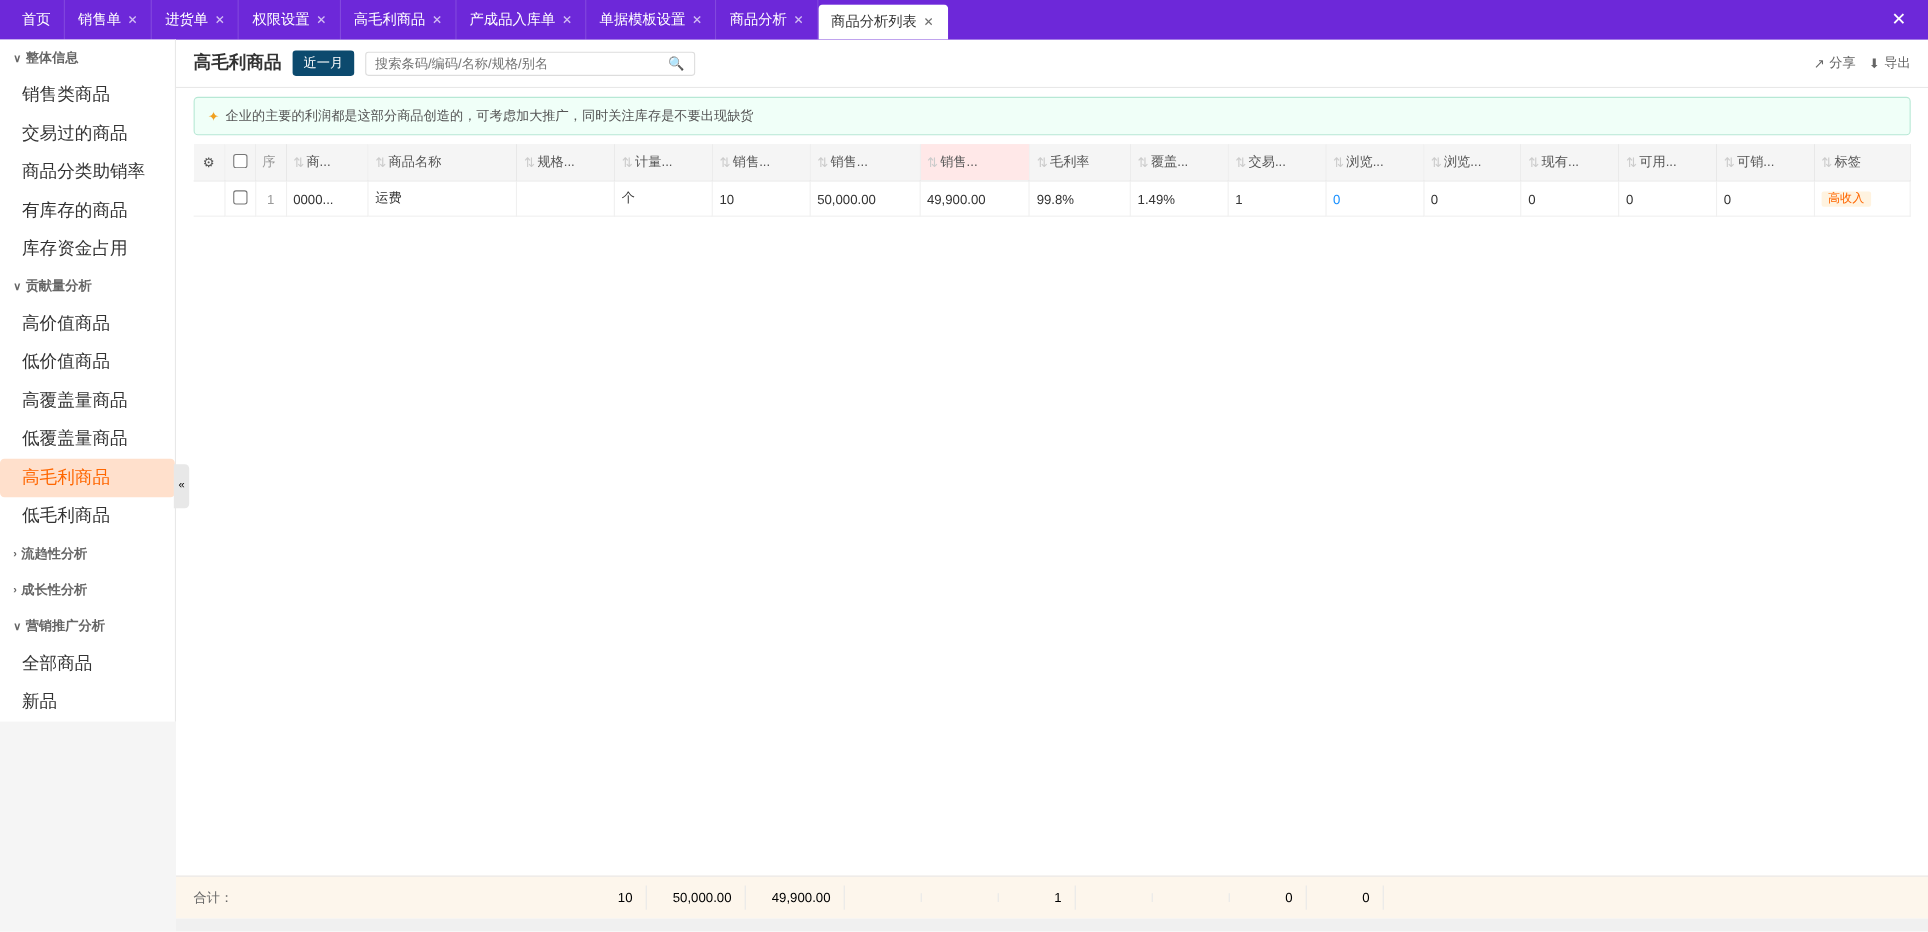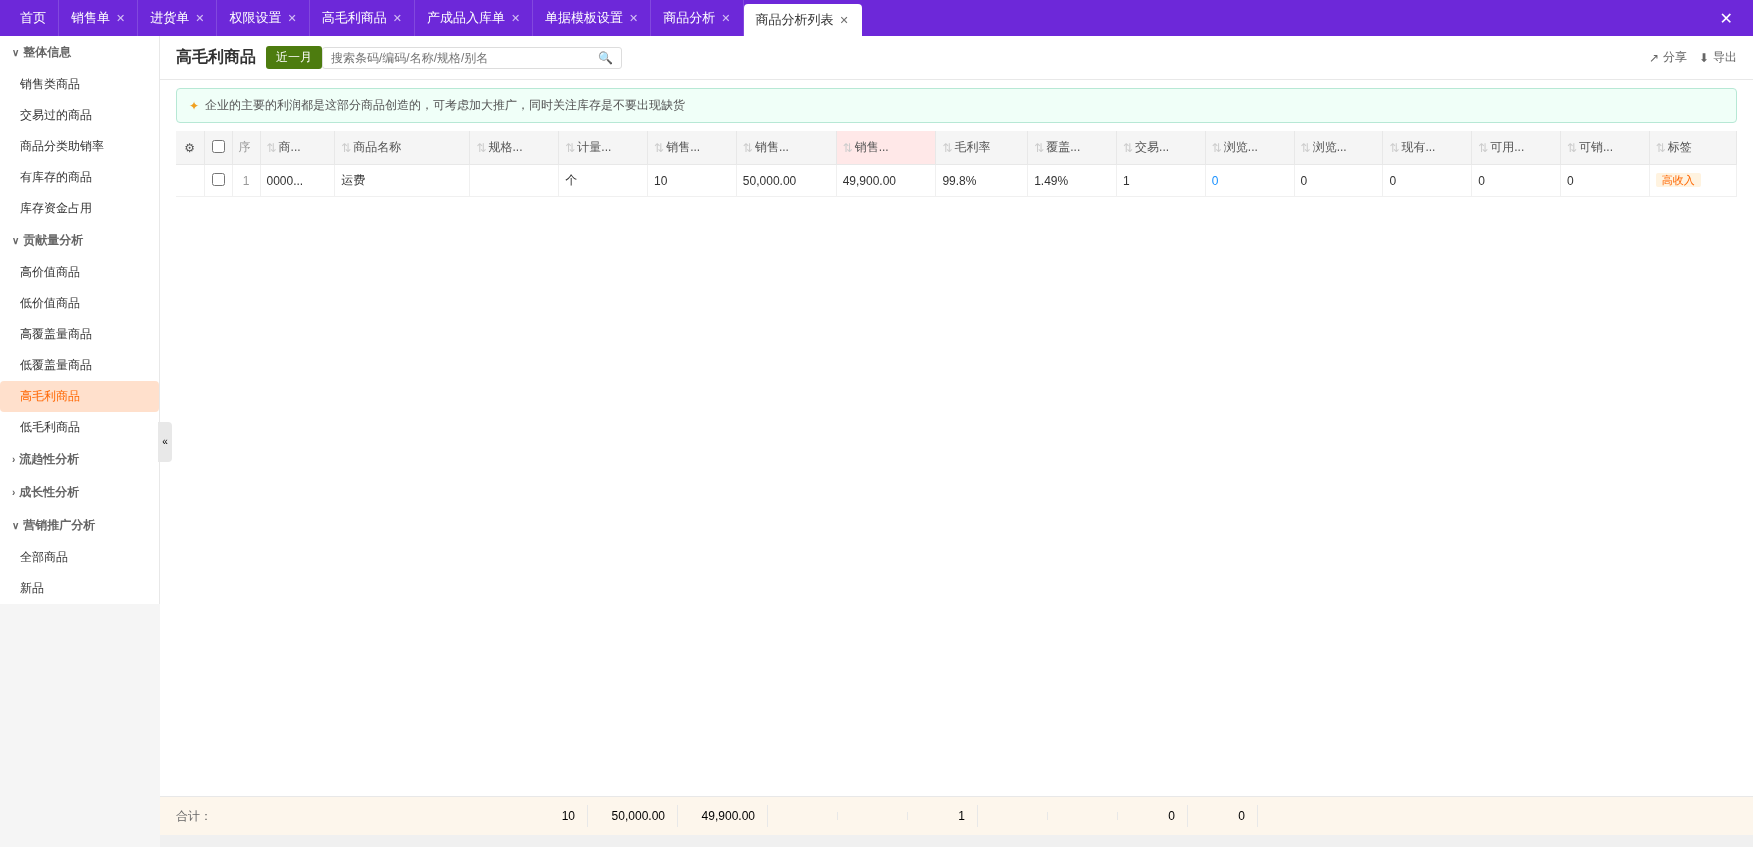--- a/index.html
+++ b/index.html
@@ -25,43 +25,43 @@
     .sidebar {
       width: 160px; background: white; border-right: 1px solid #e8e8e8;
       overflow-y: auto; flex-shrink: 0;
     }
     .sidebar-section-title {
       display: flex; align-items: center; padding: 8px 12px; font-size: 12px;
       color: #666; cursor: pointer; font-weight: bold;
     }
     .sidebar-section-title .arrow { margin-right: 4px; font-size: 10px; }
     .sidebar-item {
-      padding: 7px 12px 7px 20px; font-size: 12px; color: #333; cursor: pointer;
+      padding: 7px 12px 7px 20px; font-size: 16px; color: #333; cursor: pointer;
       white-space: nowrap;
     }
     .sidebar-item.active { background: #ffe0cc; color: #ff6600; border-radius: 4px; }
     .sidebar-collapse-btn {
       position: absolute; right: -12px; top: 50%; transform: translateY(-50%);
       width: 14px; height: 40px; background: #e8e8e8; border-radius: 0 4px 4px 0;
       display: flex; align-items: center; justify-content: center; cursor: pointer; font-size: 10px;
     }
     .sidebar-wrapper { position: relative; }
 
     
     .content { flex: 1; display: flex; flex-direction: column; overflow: hidden; background: white; }
 
     
     .content-header {
       display: flex; align-items: center; padding: 10px 16px; border-bottom: 1px solid #e8e8e8;
       background: white; flex-shrink: 0;
     }
     .content-title { font-size: 16px; font-weight: bold; color: #333; margin-right: 10px; }
     .filter-btn {
-      background: #4d7c0f; color: white; border: none; border-radius: 3px;
-      padding: 3px 10px; font-size: 12px; cursor: pointer; 
+      background: #0c4a6e; color: white; border: none; border-radius: 3px;
+      padding: 3px 10px; font-size: 12px; cursor: pointer; margin-right: 10px;
     }
     .search-box {
       display: flex; align-items: center; border: 1px solid #ddd; border-radius: 3px;
       padding: 3px 8px; flex: 1; max-width: 300px;
     }
     .search-box input { border: none; outline: none; font-size: 12px; width: 100%; }
     .search-icon { color: #999; margin-left: 4px; }
     .header-actions { margin-left: auto; display: flex; gap: 12px; }
     .action-btn { display: flex; align-items: center; gap: 4px; color: #666; cursor: pointer; font-size: 12px; }
 

